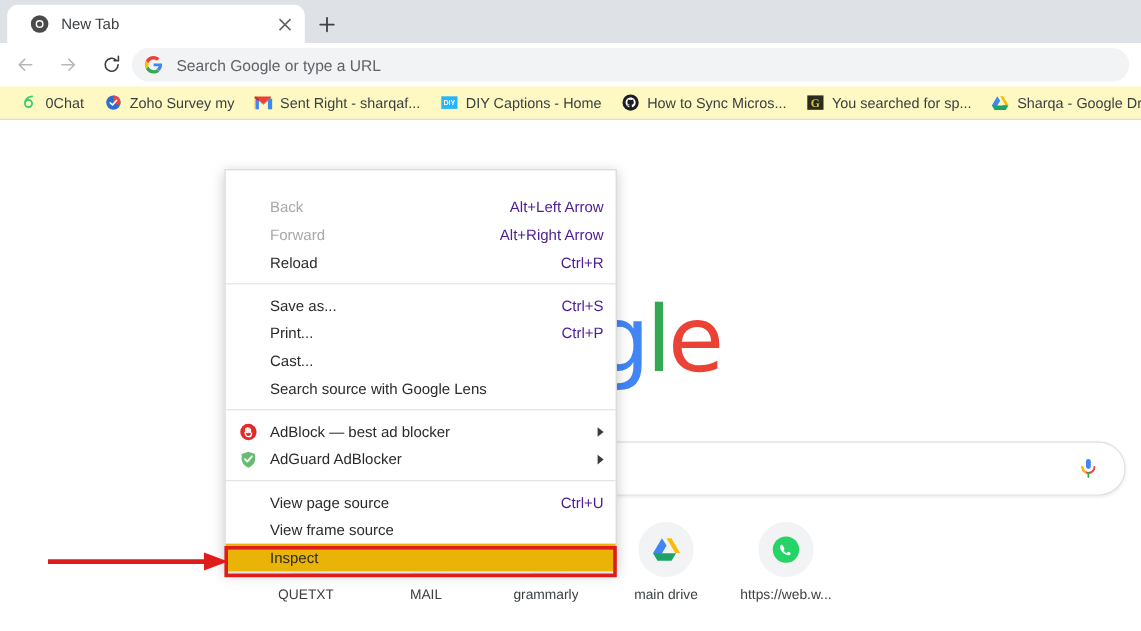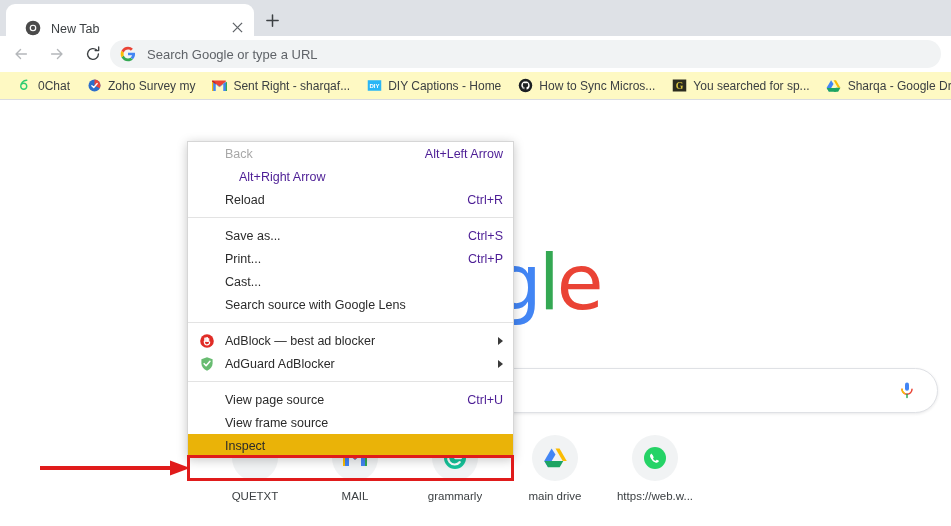--- a/index.html
+++ b/index.html
@@ -17,21 +17,21 @@
 
   
   .chrome-tabstrip {
     position: absolute; left: 0; top: 0; width: 951px; height: 36px;
     background: #dee1e6;
   }
   .tab {
     position: absolute; left: 6px; top: 4px; width: 248px; height: 32px;
     background: #ffffff;
     border-radius: 9px 9px 0 0;
-    display: flex; align-items: flex-end; padding: 0 8px;
+    display: flex; align-items: center; padding: 0 8px;
   }
   .tab-favicon {
     width: 17px; height: 17px; flex: 0 0 17px; margin-left: 10px; margin-right: 10px;
     display: flex; align-items: center; justify-content: center;
   }
   .tab-title {
     font-size: 12.5px; color: #3c4043; flex: 1;
     white-space: nowrap; overflow: hidden; text-overflow: ellipsis;
   }
   .tab-close {
@@ -126,21 +126,21 @@
     max-width: 92px; white-space: nowrap; overflow: hidden; text-overflow: ellipsis;
     text-align: center;
   }
 
   
   .ctx-menu {
     position: absolute; left: 187px; top: 141px; width: 327px;
     background: #ffffff;
     border: 1px solid #d6d6d6;
     box-shadow: 0 2px 10px rgba(0,0,0,0.22);
-    padding: 0 0 0 0;
+    padding: 19px 0 0 0;
     z-index: 50;
   }
   .ctx-item {
     position: relative;
     height: 23px;
     display: flex; align-items: center;
     padding: 0 10px 0 10px;
     font-size: 12.5px;
     color: #2b2b2b;
   }
@@ -394,20 +394,21 @@
   <div class="ctx-menu">
 
     <div class="ctx-group">
       <div class="ctx-item disabled">
         <span class="ctx-spacer"></span>
         <span class="ctx-label">Back</span>
         <span class="ctx-accel">Alt+Left Arrow</span>
       </div>
       <div class="ctx-item disabled">
         <span class="ctx-spacer"></span>
+        <span class="ctx-label">Forward</span>
         <span class="ctx-accel">Alt+Right Arrow</span>
       </div>
       <div class="ctx-item">
         <span class="ctx-spacer"></span>
         <span class="ctx-label">Reload</span>
         <span class="ctx-accel">Ctrl+R</span>
       </div>
     </div>
 
     <div class="ctx-sep"></div>

